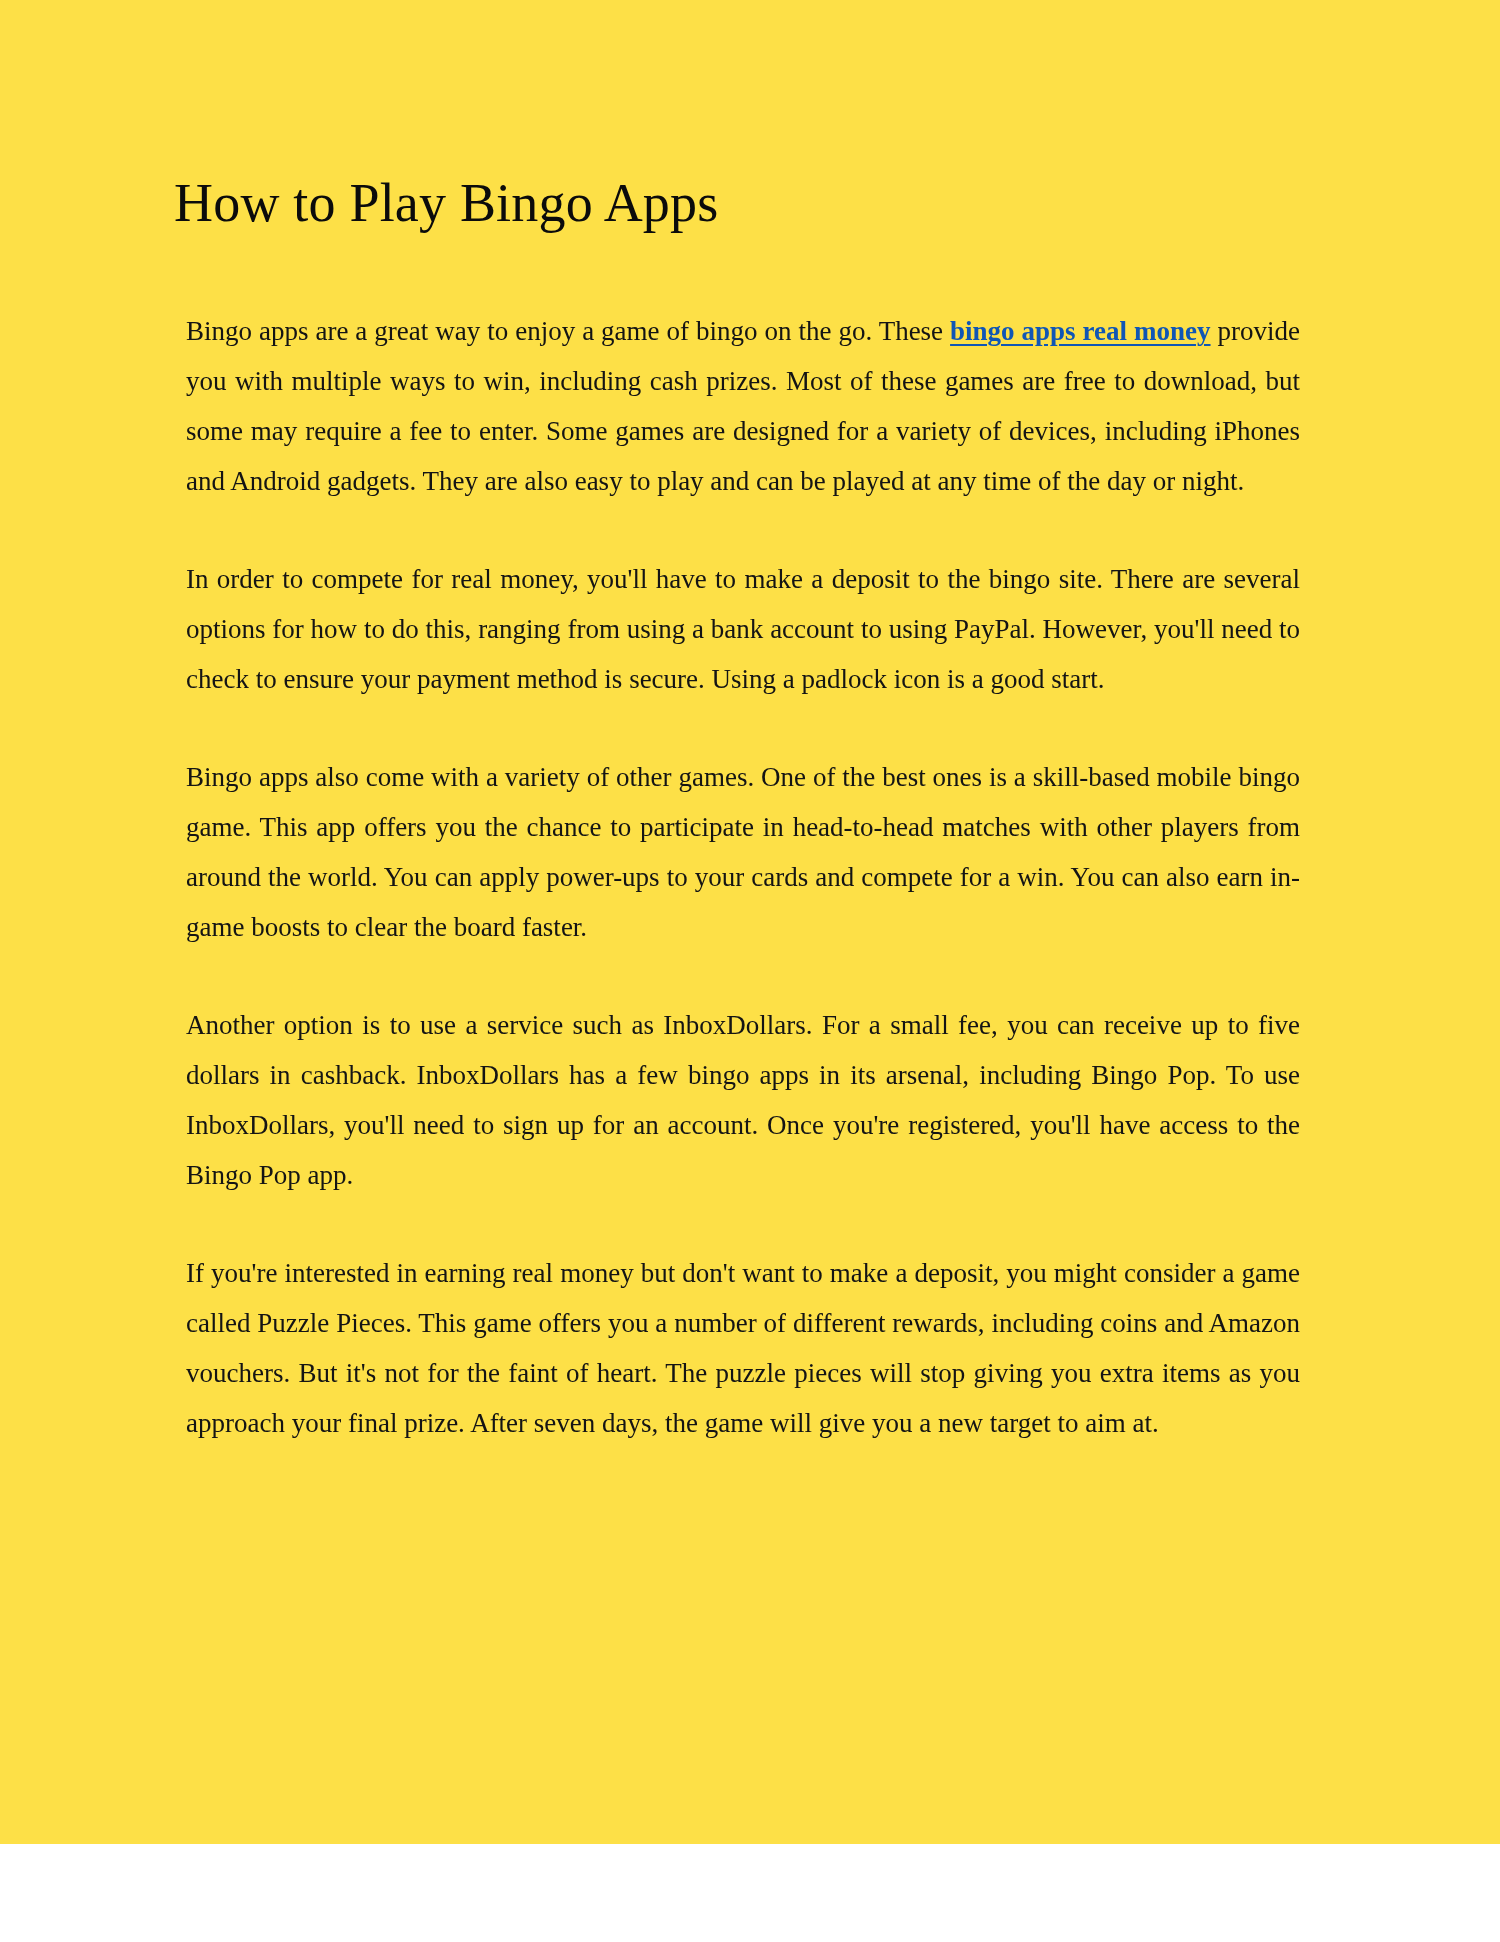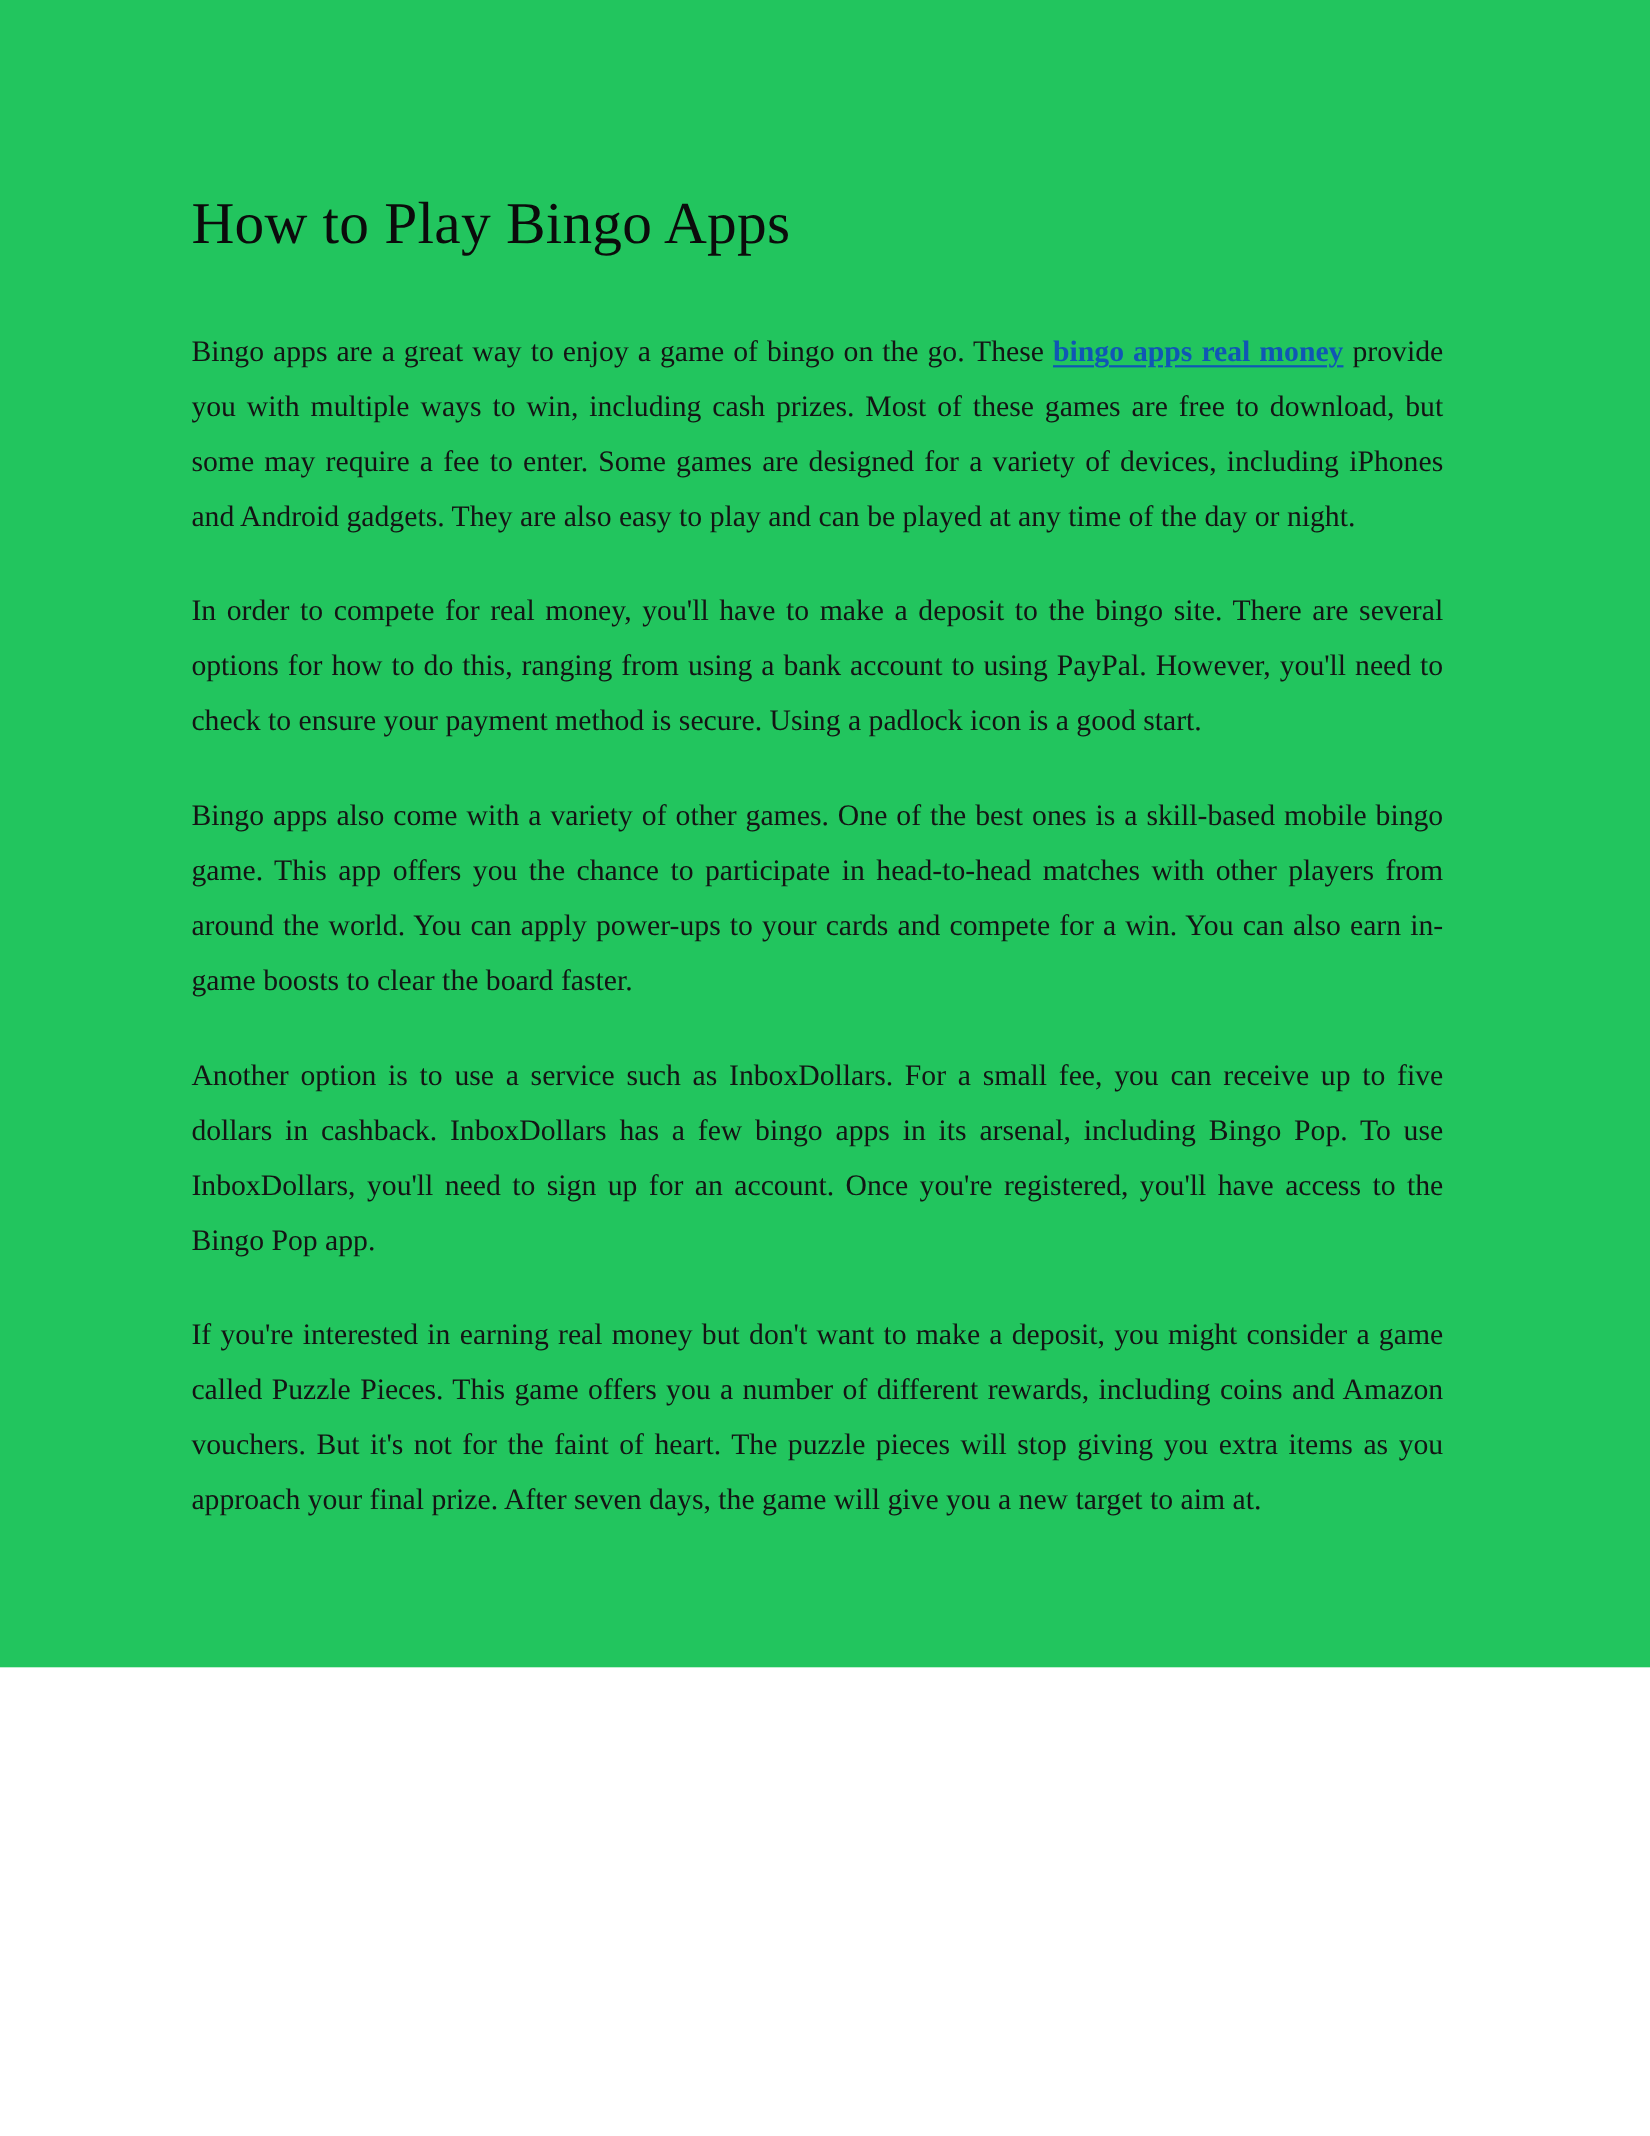--- a/index.html
+++ b/index.html
@@ -8,22 +8,22 @@
     padding: 0;
     background: #ffffff;
   }
   body {
     font-family: "Liberation Serif", "DejaVu Serif", serif;
     color: #000000;
   }
   .page {
     position: relative;
     width: 1500px;
-    height: 1516px;
-    background: #22c55e;
+    height: 1844px;
+    background: #fde047;
     box-sizing: border-box;
     overflow: hidden;
   }
   .content {
     position: absolute;
     left: 174px;
     top: 0;
     width: 1138px;
   }
   .doc-title {
@@ -37,21 +37,21 @@
     padding-top: 172px;
     padding-bottom: 0;
   }
   .body-para {
     font-family: "Liberation Serif", "DejaVu Serif", serif;
     font-size: 27px;
     line-height: 50px;
     text-align: justify;
     text-justify: inter-word;
     color: #141414;
-    margin: 0;
+    margin: 12px;
     padding-top: 36px;
     -webkit-hyphens: none;
     hyphens: none;
   }
   .body-para:first-of-type {
     padding-top: 60px;
   }
   .inline-link {
     color: #1056b5;
     font-weight: 700;

